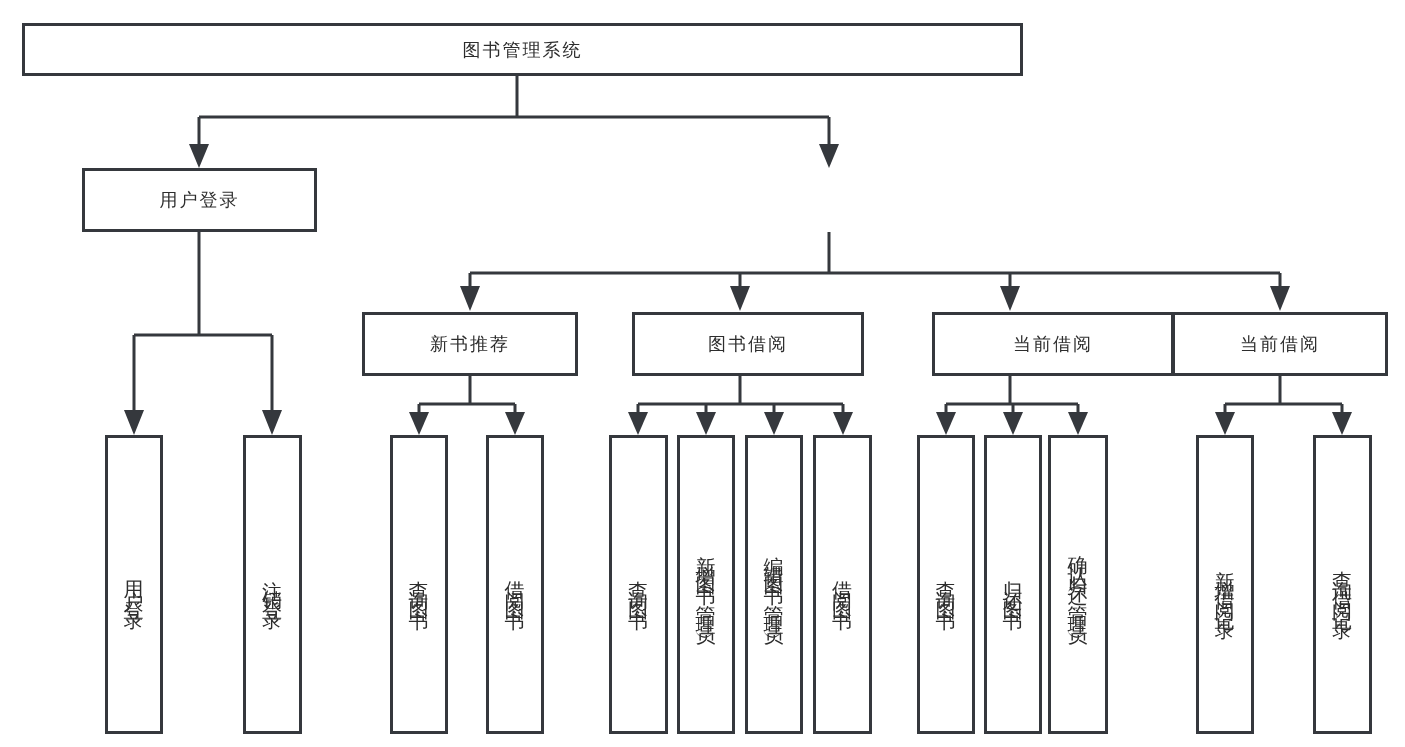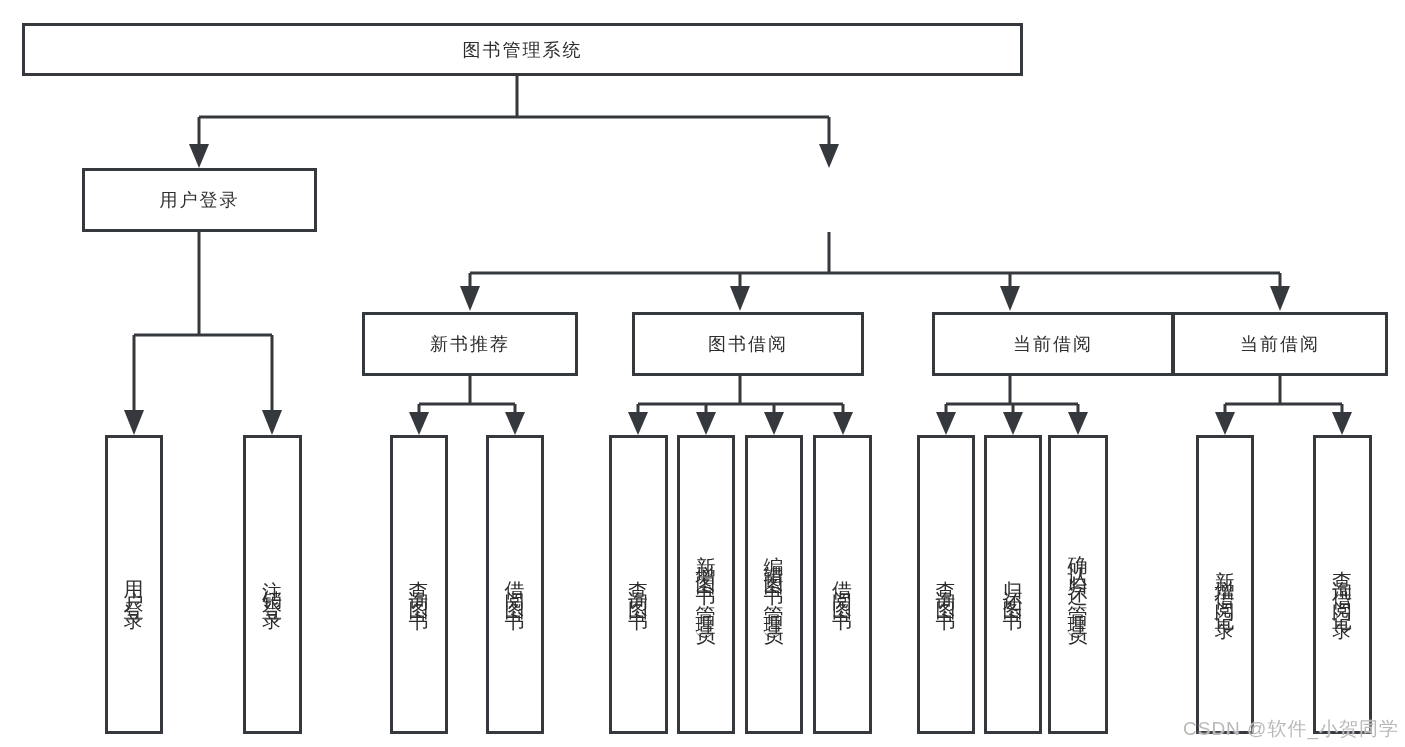--- a/index.html
+++ b/index.html
@@ -150,15 +150,14 @@
     <span class="lbl">确认归还（管理员）</span>
   </div>
 
   <div class="box v" style="left:1196px;top:435px;width:58px;height:299px;">
     <span class="lbl">新增借阅记录</span>
   </div>
   <div class="box v" style="left:1313px;top:435px;width:59px;height:299px;">
     <span class="lbl">查询借阅记录</span>
   </div>
 
-  <div class="watermark">CSDN @软件_小贺同学</div>
 
 </div>
 
 </body></html>

